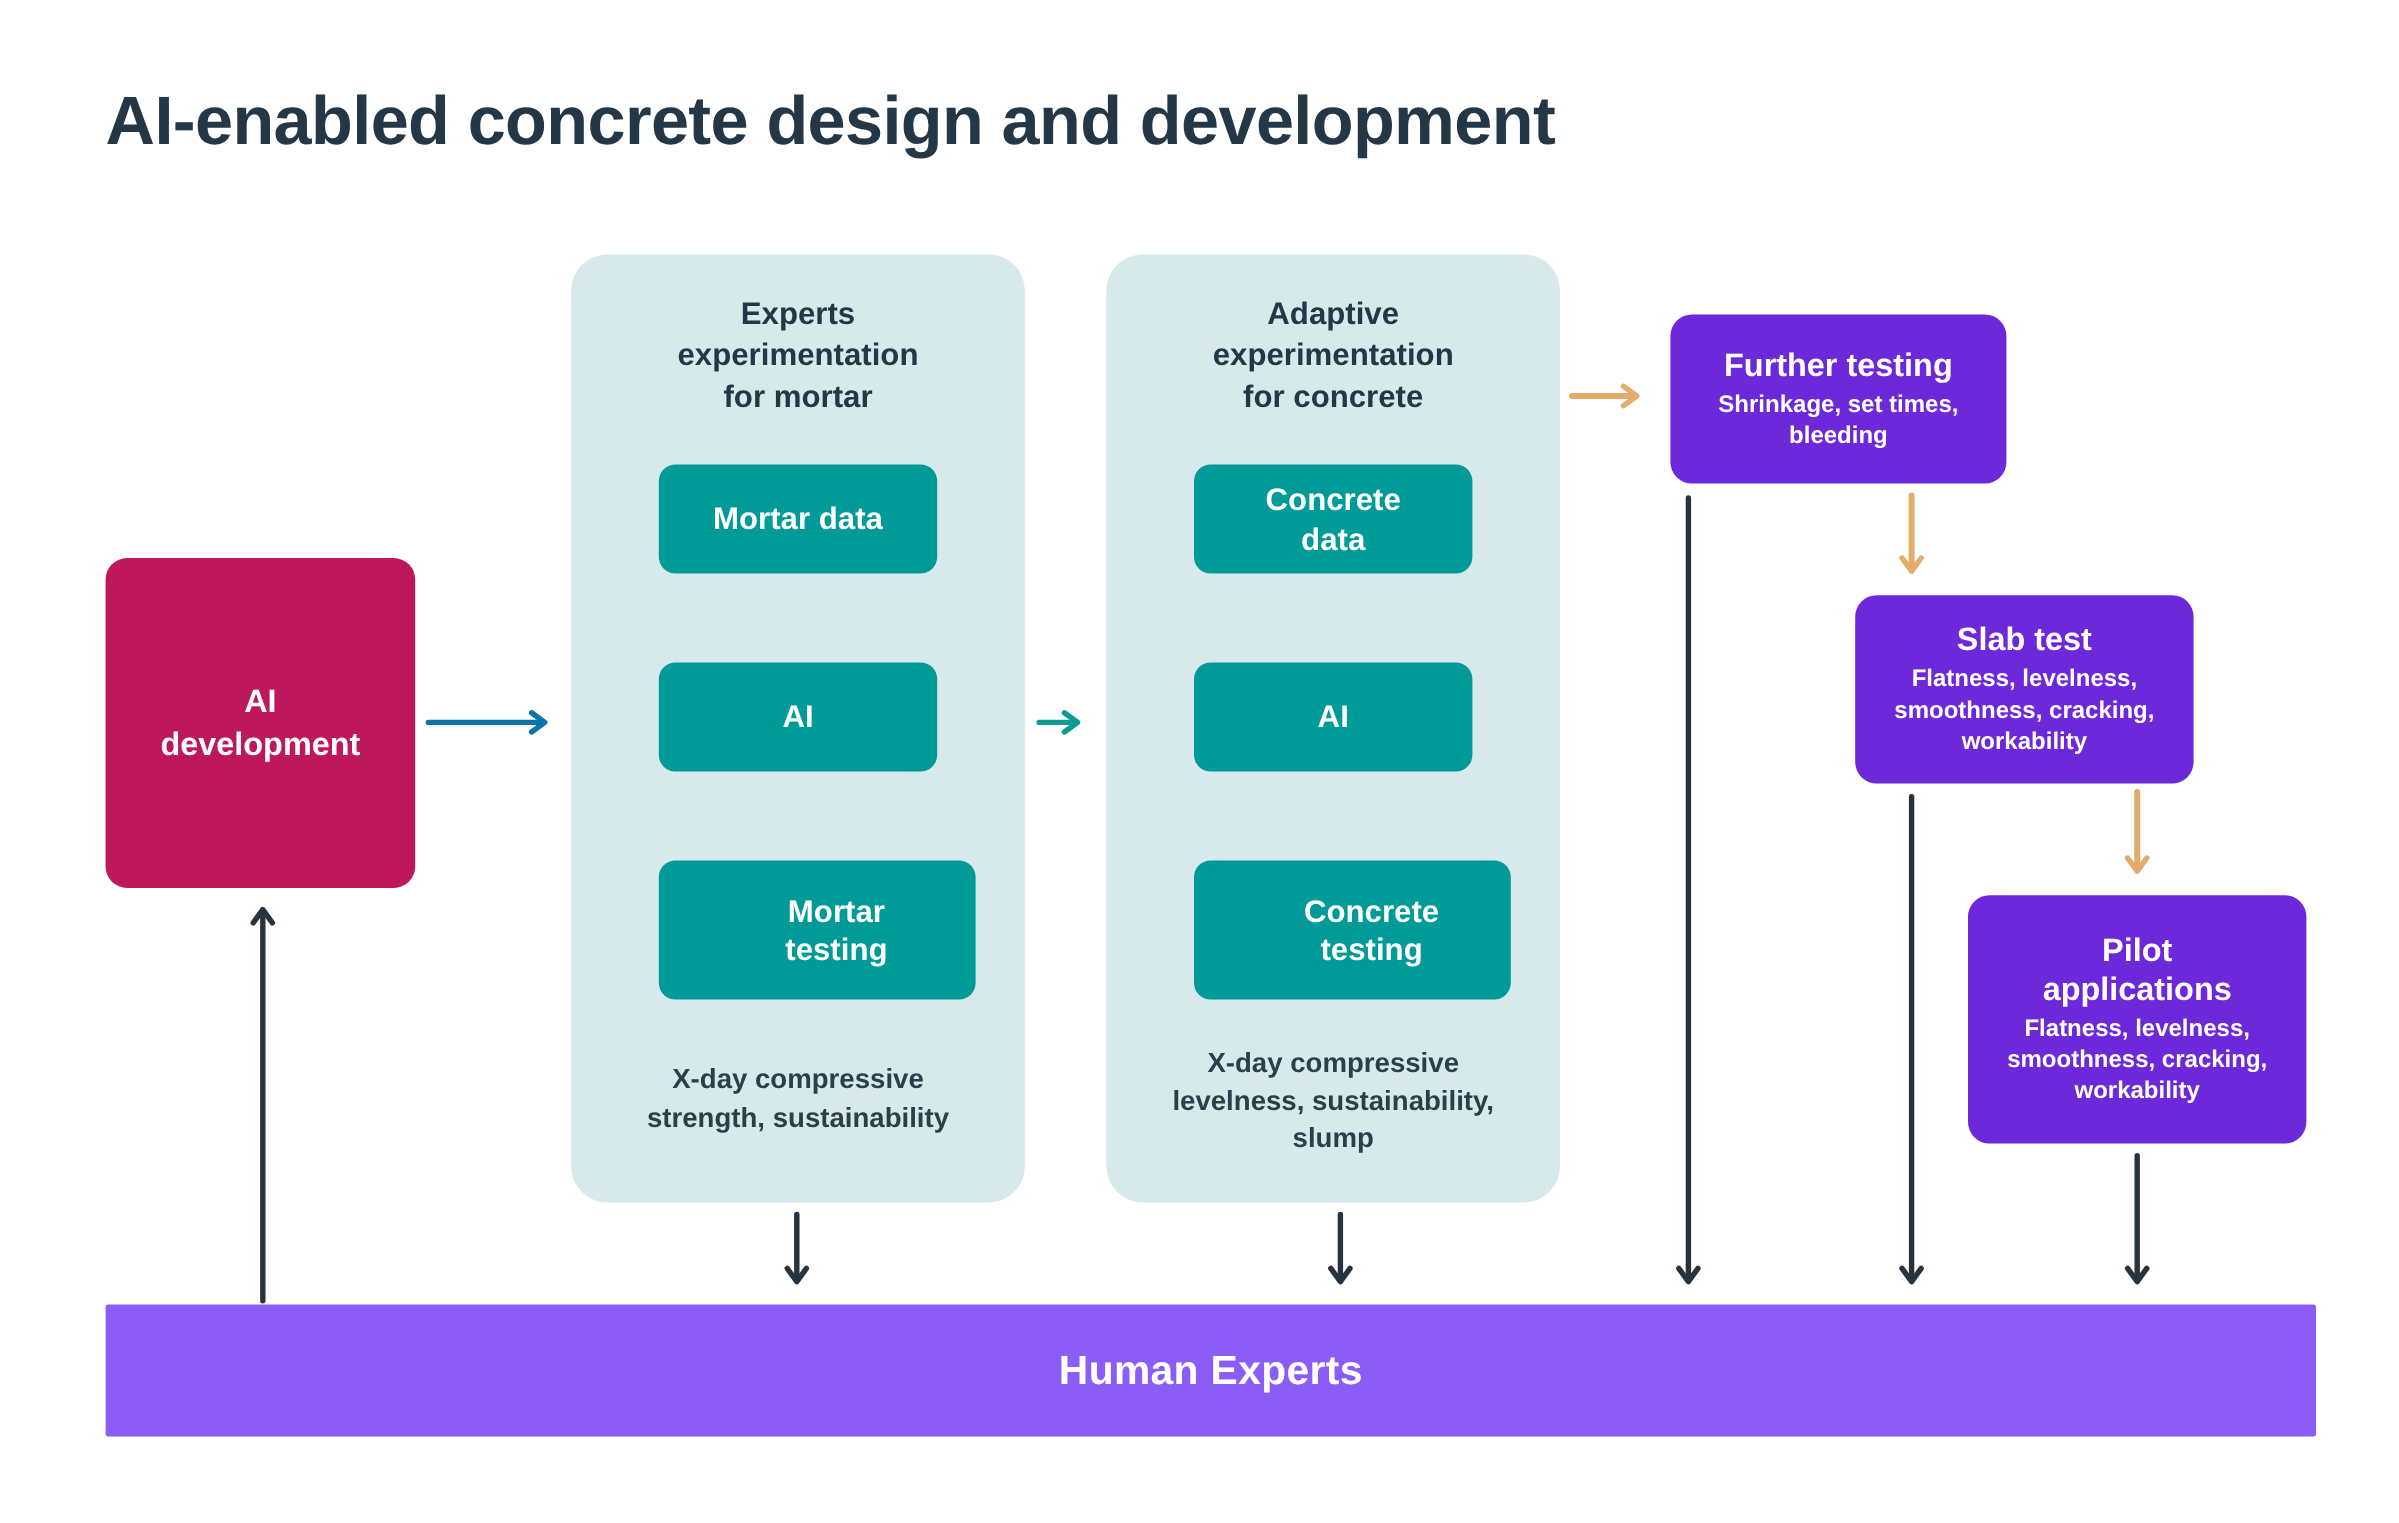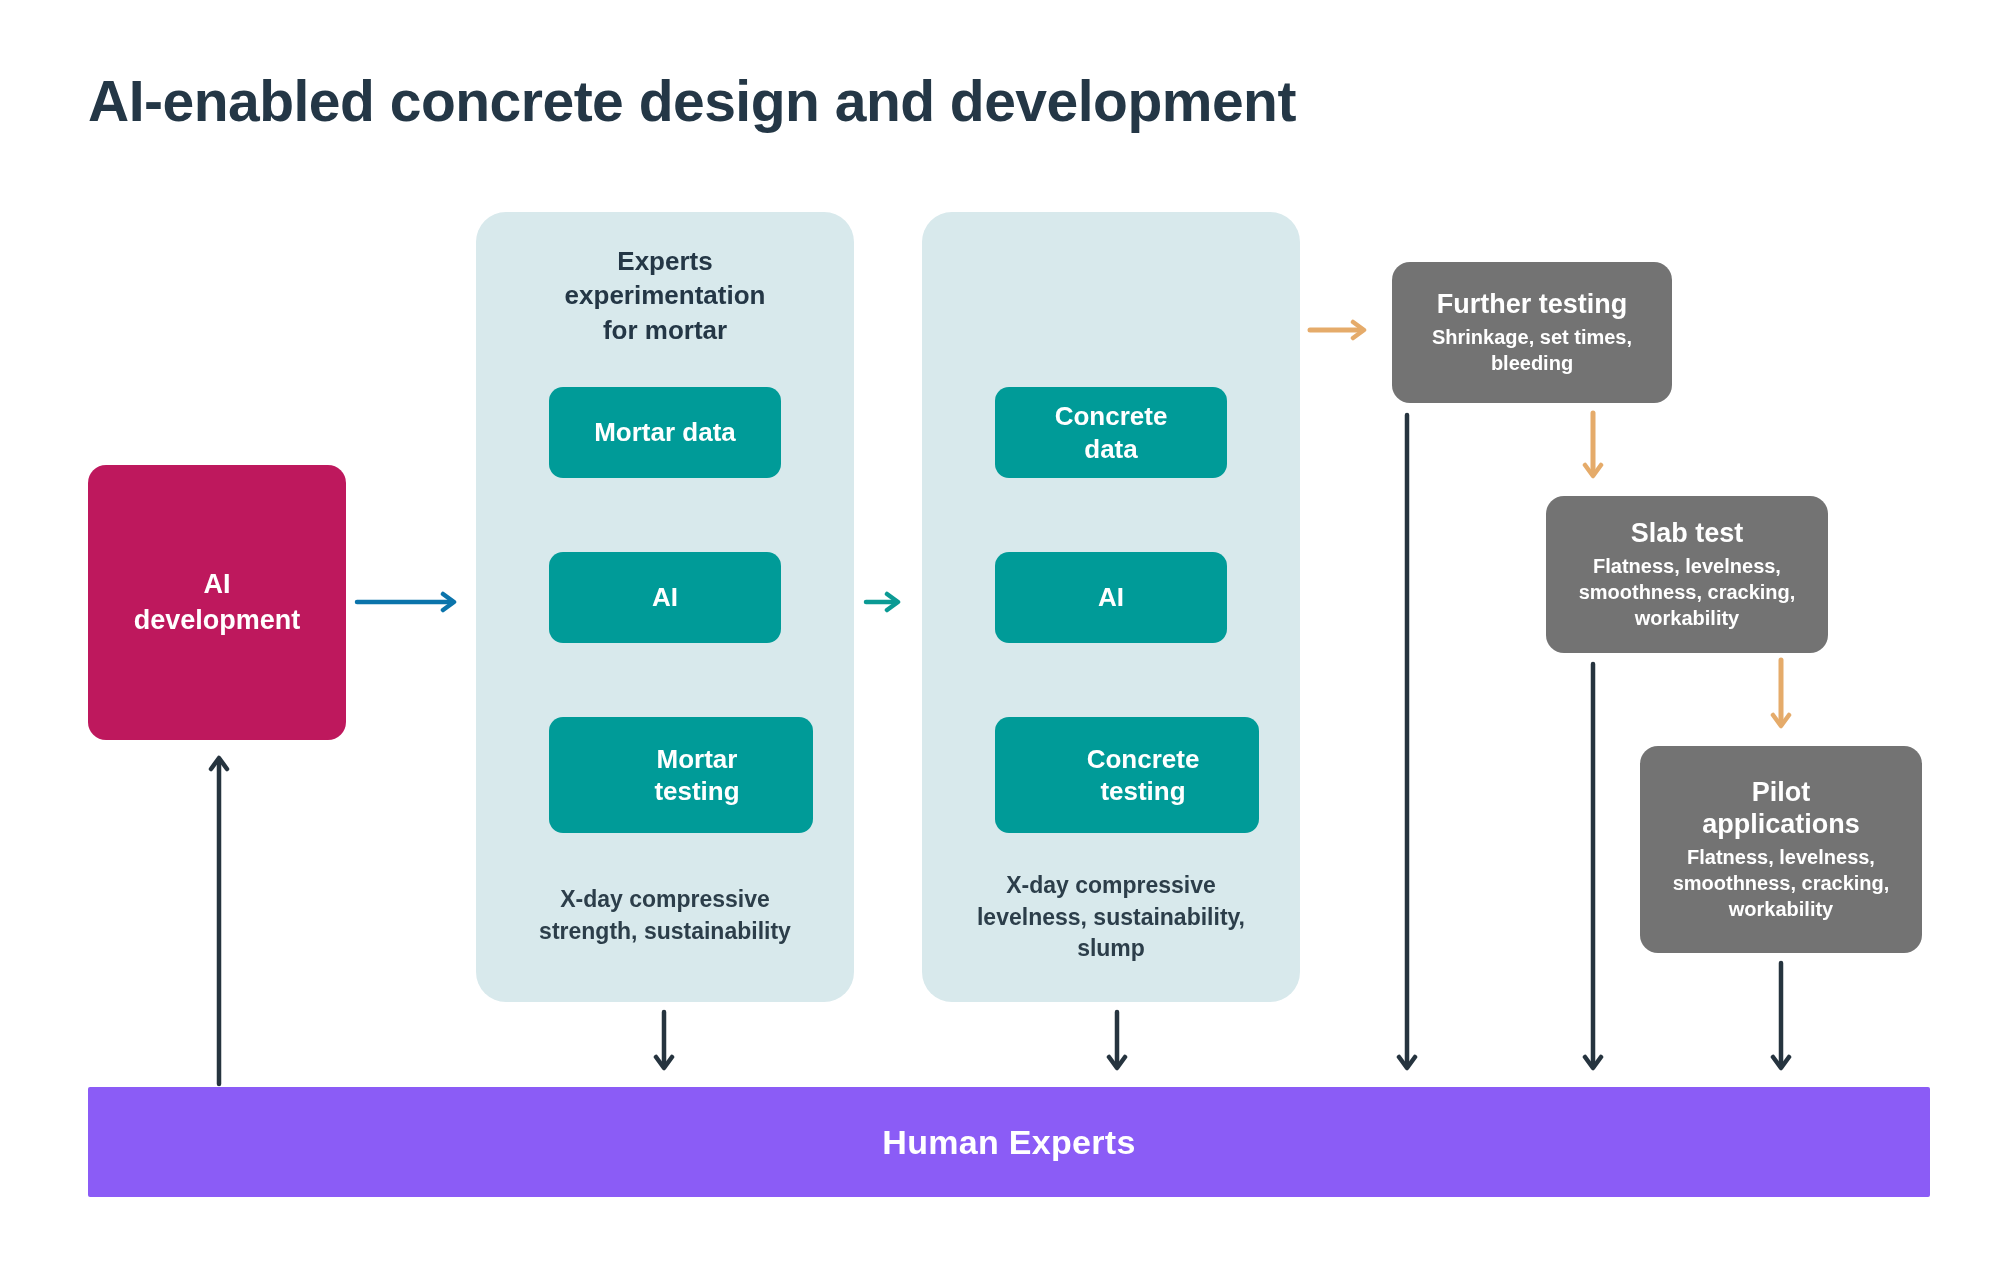--- a/index.html
+++ b/index.html
@@ -43,21 +43,21 @@
   .stage-3 { top:505px; height:116px;padding-left:32px; }
   .panel-caption {
     position:absolute; left:50%; transform:translateX(-50%);
     width:300px; text-align:center; font-size:23px; font-weight:600;
     color:#2c3e4a; line-height:1.38;
   }
   .panel-1 .panel-caption { top:672px; }
   .panel-2 .panel-caption { top:658px; }
 
   .obox {
-    position:absolute; background:#737373; border-radius:18px; color:#ffffff;
+    position:absolute; background:#6d28d9; border-radius:18px; color:#ffffff;
     text-align:center; box-sizing:border-box;
     display:flex; flex-direction:column; align-items:center; justify-content:center;
   }
   .obox-title { font-size:27px; font-weight:700; line-height:1.18; max-width:210px; }
   .obox-sub   { font-size:20px; font-weight:600; line-height:1.3; margin-top:4px; max-width:232px; }
   .obox-further { left:1392px; top:262px; width:280px; height:141px; padding:0 16px; }
   .obox-slab    { left:1546px; top:496px; width:282px; height:157px; padding:0 18px; }
   .obox-pilot   { left:1640px; top:746px; width:282px; height:207px; padding:0 18px;align-items:center; }
 
   .footer-bar {
@@ -130,20 +130,21 @@
     <div class="stage stage-2">
       <span>AI</span>
     </div>
     <div class="stage stage-3">
       <span>Mortar testing</span>
     </div>
     <div class="panel-caption">X-day compressive strength, sustainability</div>
   </div>
 
   <div class="panel panel-2">
+    <div class="panel-title">Adaptive experimentation for concrete</div>
     <div class="stage stage-1">
       <span>Concrete data</span>
     </div>
     <div class="stage stage-2">
       <span>AI</span>
     </div>
     <div class="stage stage-3">
       <span>Concrete testing</span>
     </div>
     <div class="panel-caption">X-day compressive levelness, sustainability, slump</div>

